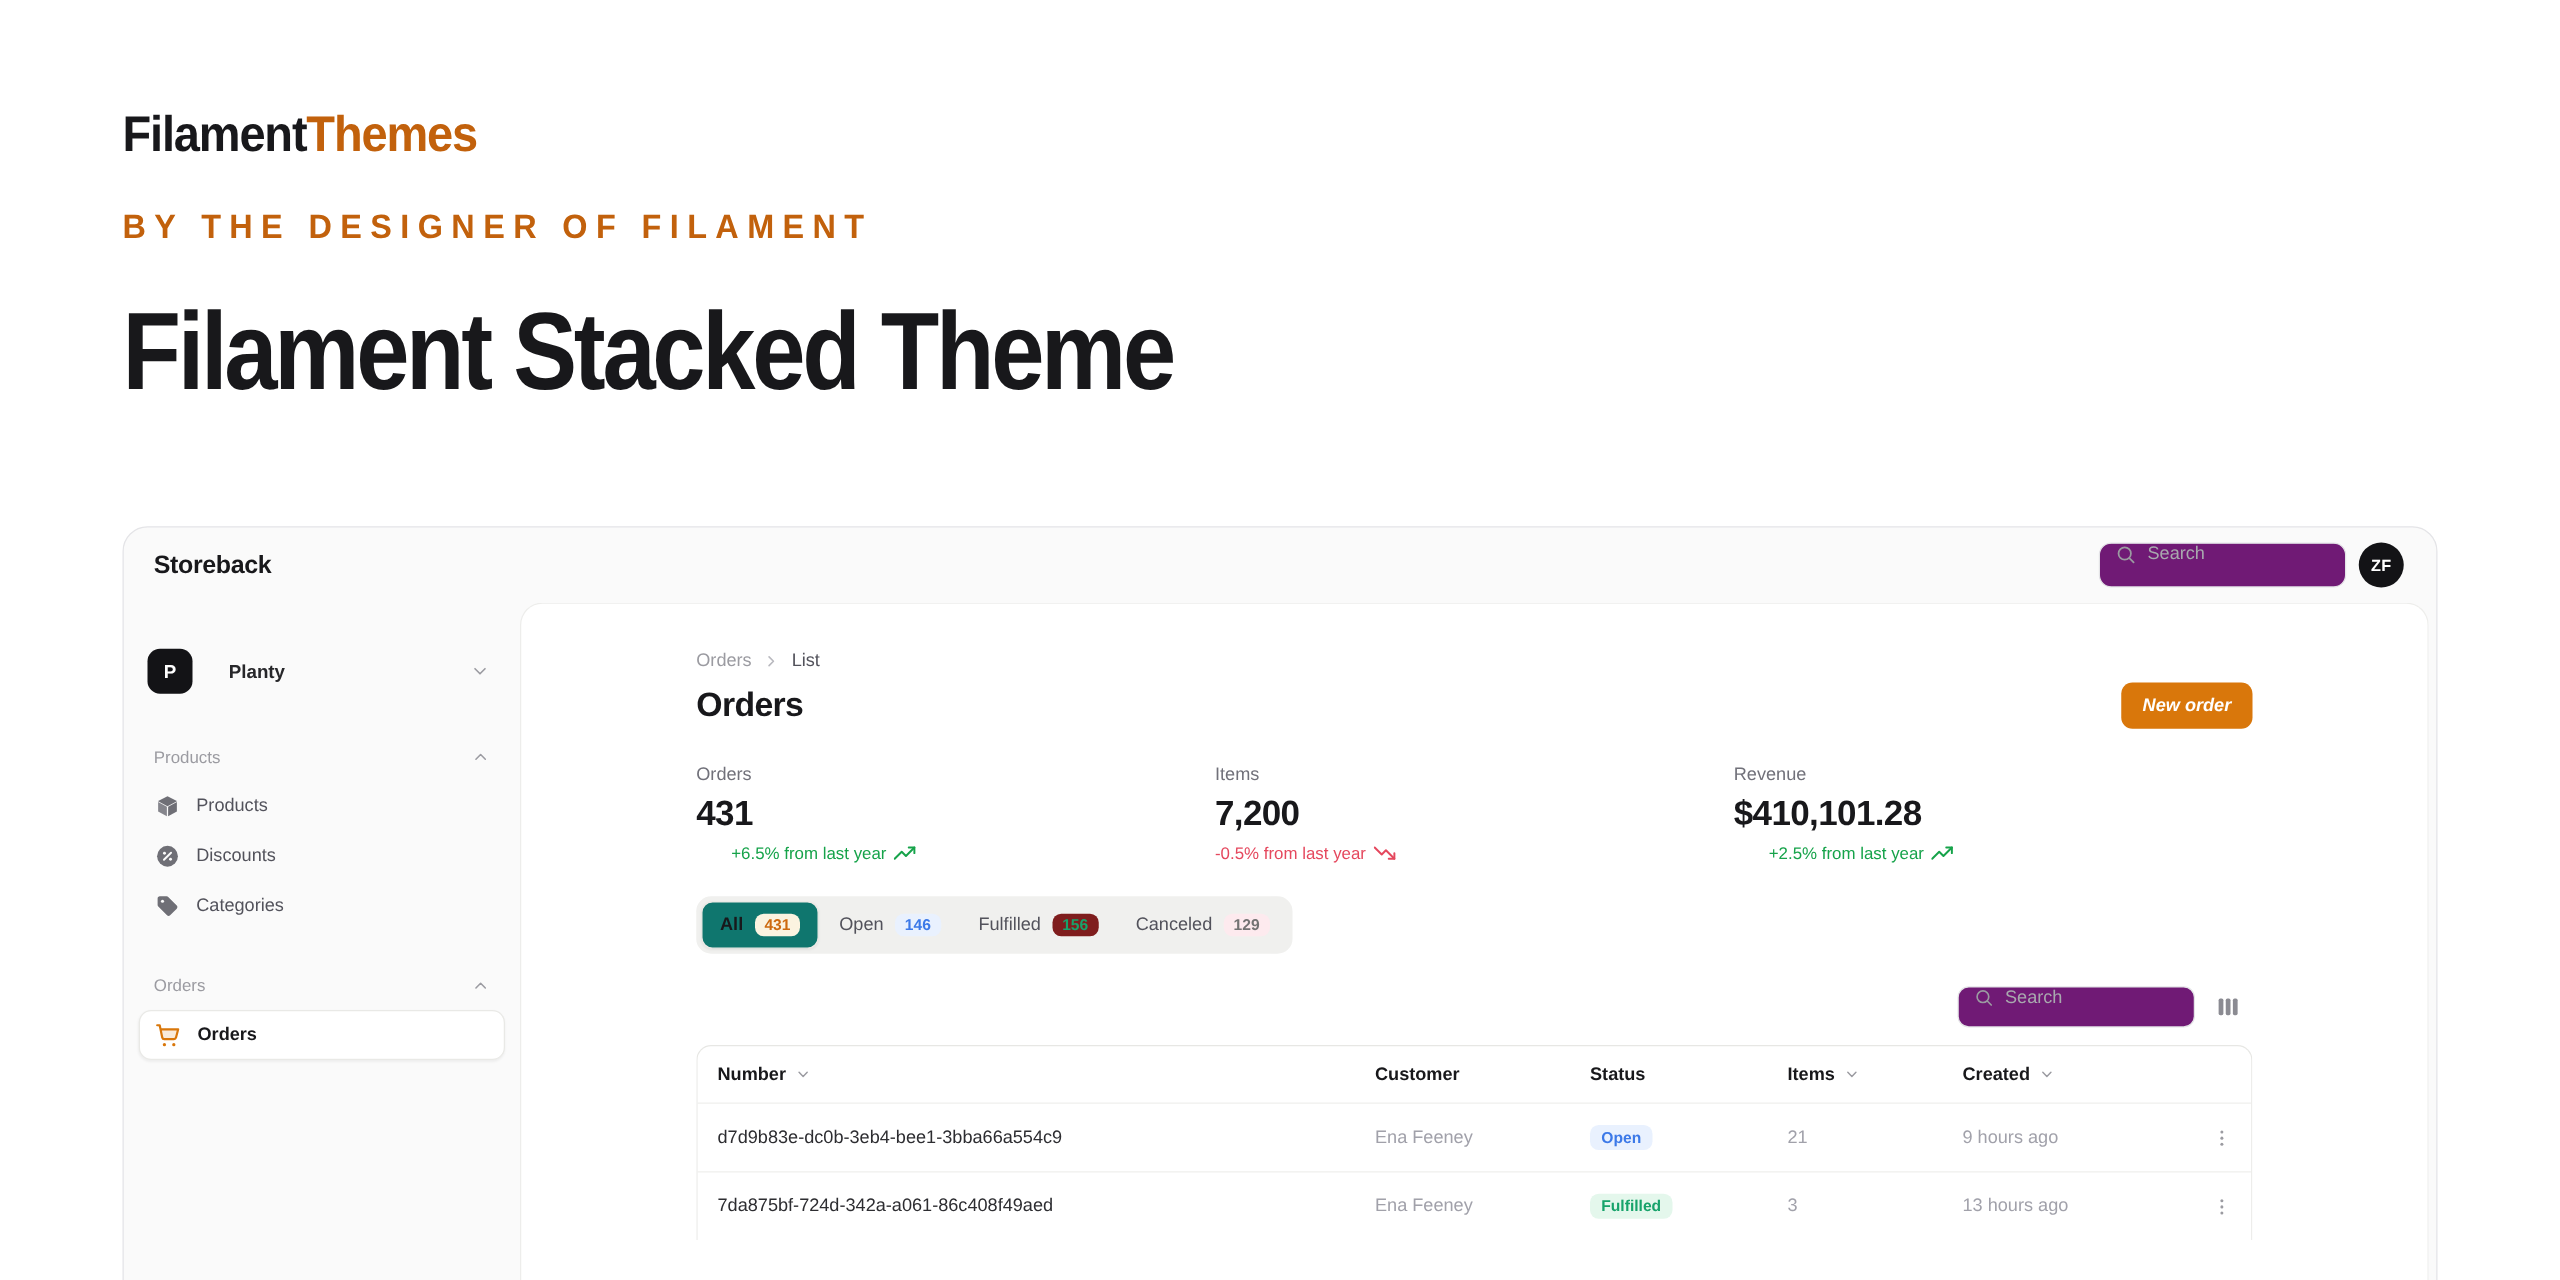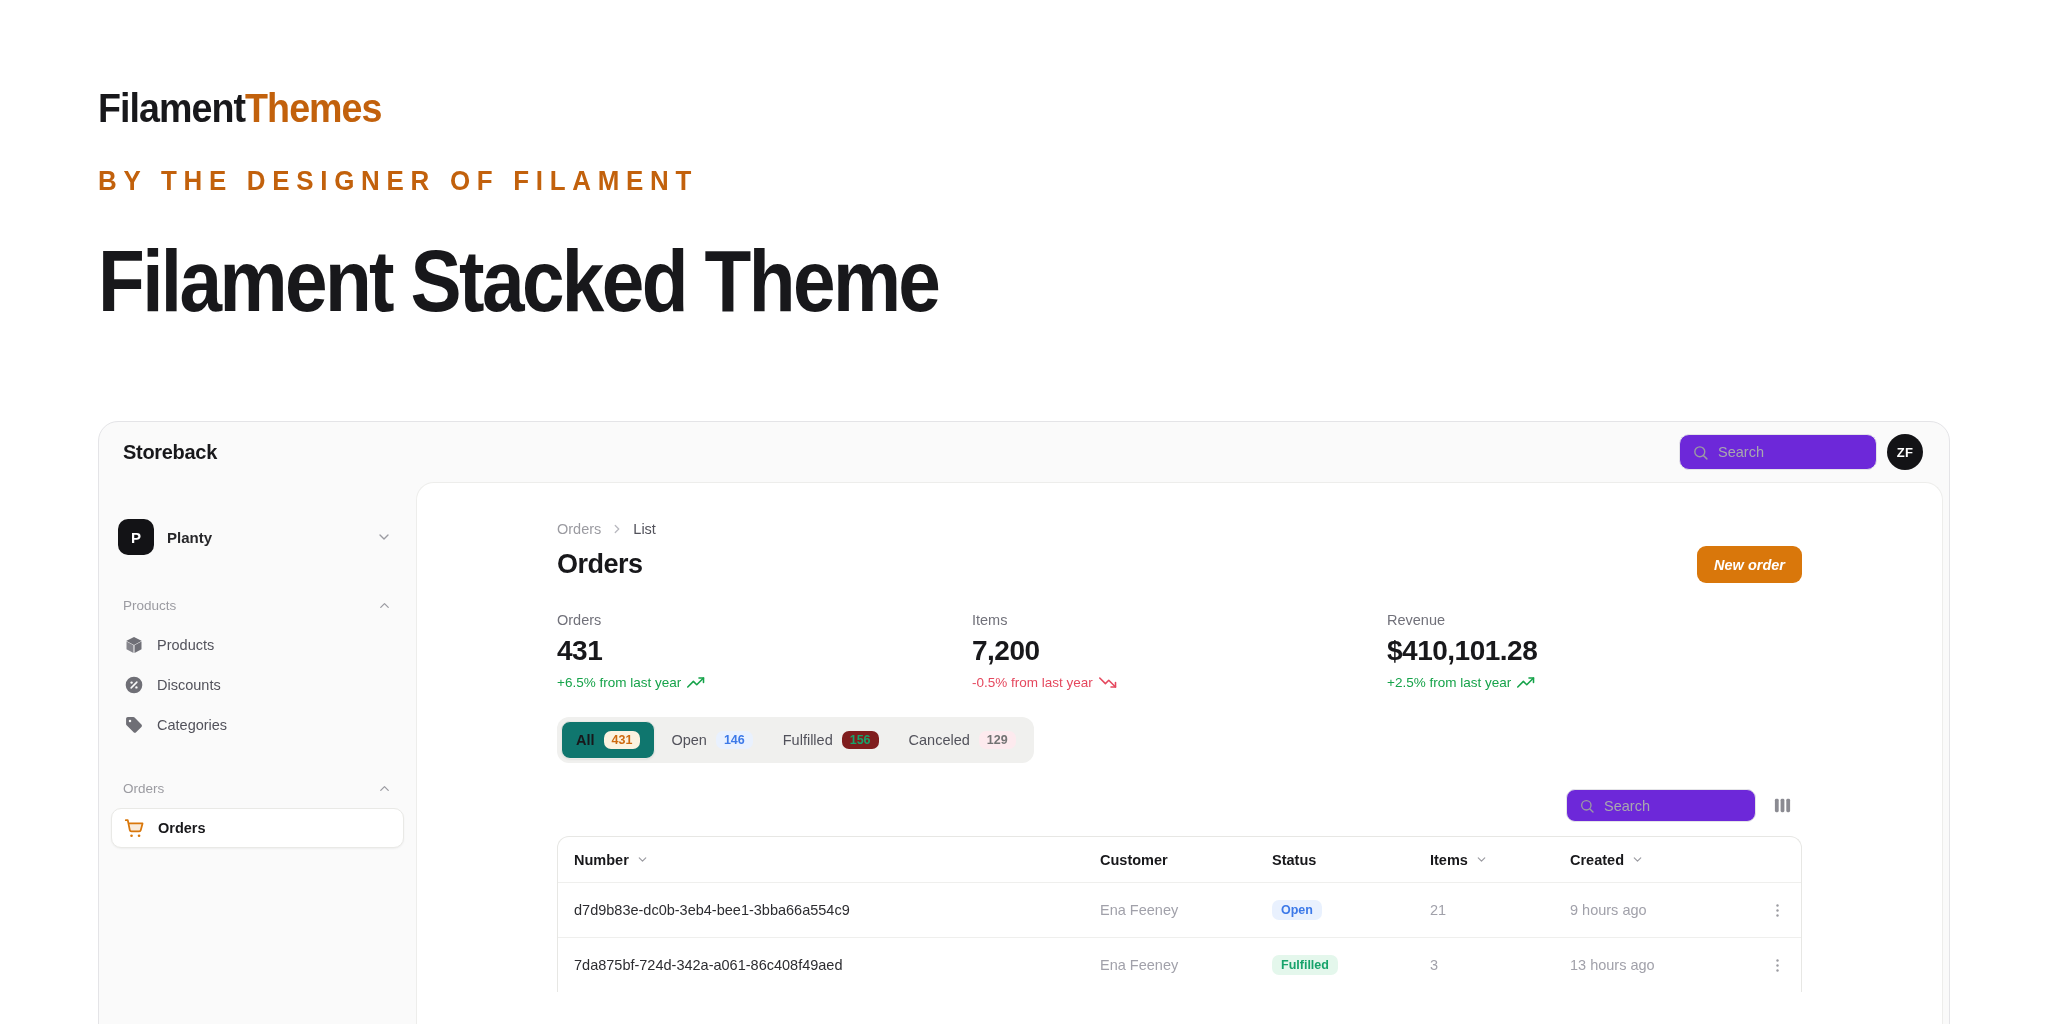--- a/index.html
+++ b/index.html
@@ -23,31 +23,31 @@
   .logo .accent{color:var(--accent);}
   .tagline{margin-top:40px;font-size:27px;font-weight:bold;letter-spacing:7px;color:var(--accent);line-height:1;transform:scaleX(.96);transform-origin:left;}
   .hero h1{margin-top:42px;font-size:88px;font-weight:bold;letter-spacing:-3px;line-height:1;transform:scaleX(.87);transform-origin:left;white-space:nowrap;}
 
   
   .app-card{margin:96px 98px 0;height:680px;background:#fafafa;border:1px solid #e4e4e7;
     border-radius:20px;overflow:hidden;display:flex;flex-direction:column;}
   .topbar{height:60px;flex:none;display:flex;align-items:center;justify-content:space-between;padding:0 26px 0 24px;}
   .topbar-brand{font-size:20px;font-weight:bold;letter-spacing:-.3px;}
   .topbar-right{display:flex;align-items:center;gap:10px;}
-  .searchbox{display:flex;align-items:center;gap:9px;background:#6d28d9;border:1px solid #e4e4e7;border-radius:10px;height:36px;width:198px;padding:0 12px;}
+  .searchbox{display:flex;align-items:flex-start;gap:9px;background:#701a75;border:1px solid #e4e4e7;border-radius:10px;height:36px;width:198px;padding:0 12px;}
   .searchbox .ph{font-size:14.5px;color:#a8a8ae;}
   .avatar{width:36px;height:36px;border-radius:50%;background:#131316;color:#fff;font-size:13px;font-weight:bold;display:flex;align-items:center;justify-content:center;letter-spacing:.3px;}
 
   .app-body{flex:1;display:flex;min-height:0;}
 
   
   .sidebar{width:317px;flex:none;padding:30px 12px 0;}
   .tenant{display:flex;align-items:center;gap:13px;padding:7px 12px 7px 7px;}
   .tenant-logo{width:36px;height:36px;border-radius:10px;background:#131316;color:#fff;font-weight:bold;font-size:15px;display:flex;align-items:center;justify-content:center;}
-  .tenant-name{flex:1;font-size:15px;font-weight:bold;color:#27272a;}
+  .tenant-name{flex:1;font-size:15px;font-weight:bold;color:#27272a;margin-left:16px;}
   .section-label{display:flex;align-items:center;justify-content:space-between;padding:0 12px;margin-top:36px;font-size:13.5px;color:#9b9ba1;}
   .section-label:first-of-type{margin-top:36px;}
   .nav{margin-top:12px;}
   .nav-item{display:flex;align-items:center;gap:13px;height:40px;padding:0 12px;border-radius:10px;font-size:14.5px;color:#52525b;}
   .nav-item.active{background:#fff;border:1px solid #e9e9e6;box-shadow:0 1px 2px rgba(0,0,0,.05);font-weight:bold;color:var(--ink);}
   .nav-item .nicon{width:21px;height:21px;flex:none;display:flex;align-items:center;justify-content:center;}
 
   
   .panel{flex:1;background:#fff;border:1px solid #ededeb;border-bottom:none;border-radius:18px 18px 0 0;margin-right:6px;min-width:0;}
   .panel-inner{width:1245px;margin:0 auto;padding-top:38px;}
@@ -55,21 +55,21 @@
   .breadcrumb .current{color:#52525b;}
   .title-row{margin-top:9px;display:flex;align-items:center;justify-content:space-between;}
   .page-title{font-size:27px;font-weight:bold;letter-spacing:-.5px;}
   .btn-primary{background:var(--button-orange);color:#fff;border:none;font-size:14.5px;font-weight:bold;
     height:37px;padding:0 17px;border-radius:9px;font-family:inherit;cursor:pointer;font-style:italic;}
 
   .stats{margin-top:29px;display:grid;grid-template-columns:1fr 1fr 1fr;}
   .stat-label{font-size:14.5px;color:var(--sub);}
   .stat-value{margin-top:7px;font-size:28px;font-weight:bold;letter-spacing:-.5px;}
   .stat-delta{margin-top:8px;font-size:13.5px;display:flex;align-items:center;gap:6px;}
-  .stat-delta.up{color:var(--green);}
+  .stat-delta.up{color:var(--green);margin-left:28px;}
   .stat-delta.down{color:var(--red);}
 
   .tabs{margin-top:27px;display:inline-flex;align-items:center;background:#f0f0ee;border-radius:12px;padding:4px;gap:2px;}
   .tab{display:flex;align-items:center;gap:9px;height:38px;padding:0 14px;border-radius:9px;font-size:14.5px;color:#52525b;}
   .tab.active{background:#0f766e;border:1px solid #eceae6;box-shadow:0 1px 2px rgba(0,0,0,.06);color:var(--ink);font-weight:bold;}
   .count{font-size:12.5px;font-weight:bold;padding:3px 8px;border-radius:7px;line-height:1;}
   .count.amber{background:#fbf3e0;color:#cd6a0f;}
   .count.blue{background:#e9f1fe;color:#3c79e8;}
   .count.green{background:#e4f7ec;color:#17a express;}
   .count.green{background:#7f1d1d;color:#17a36b;text-align:center;}

